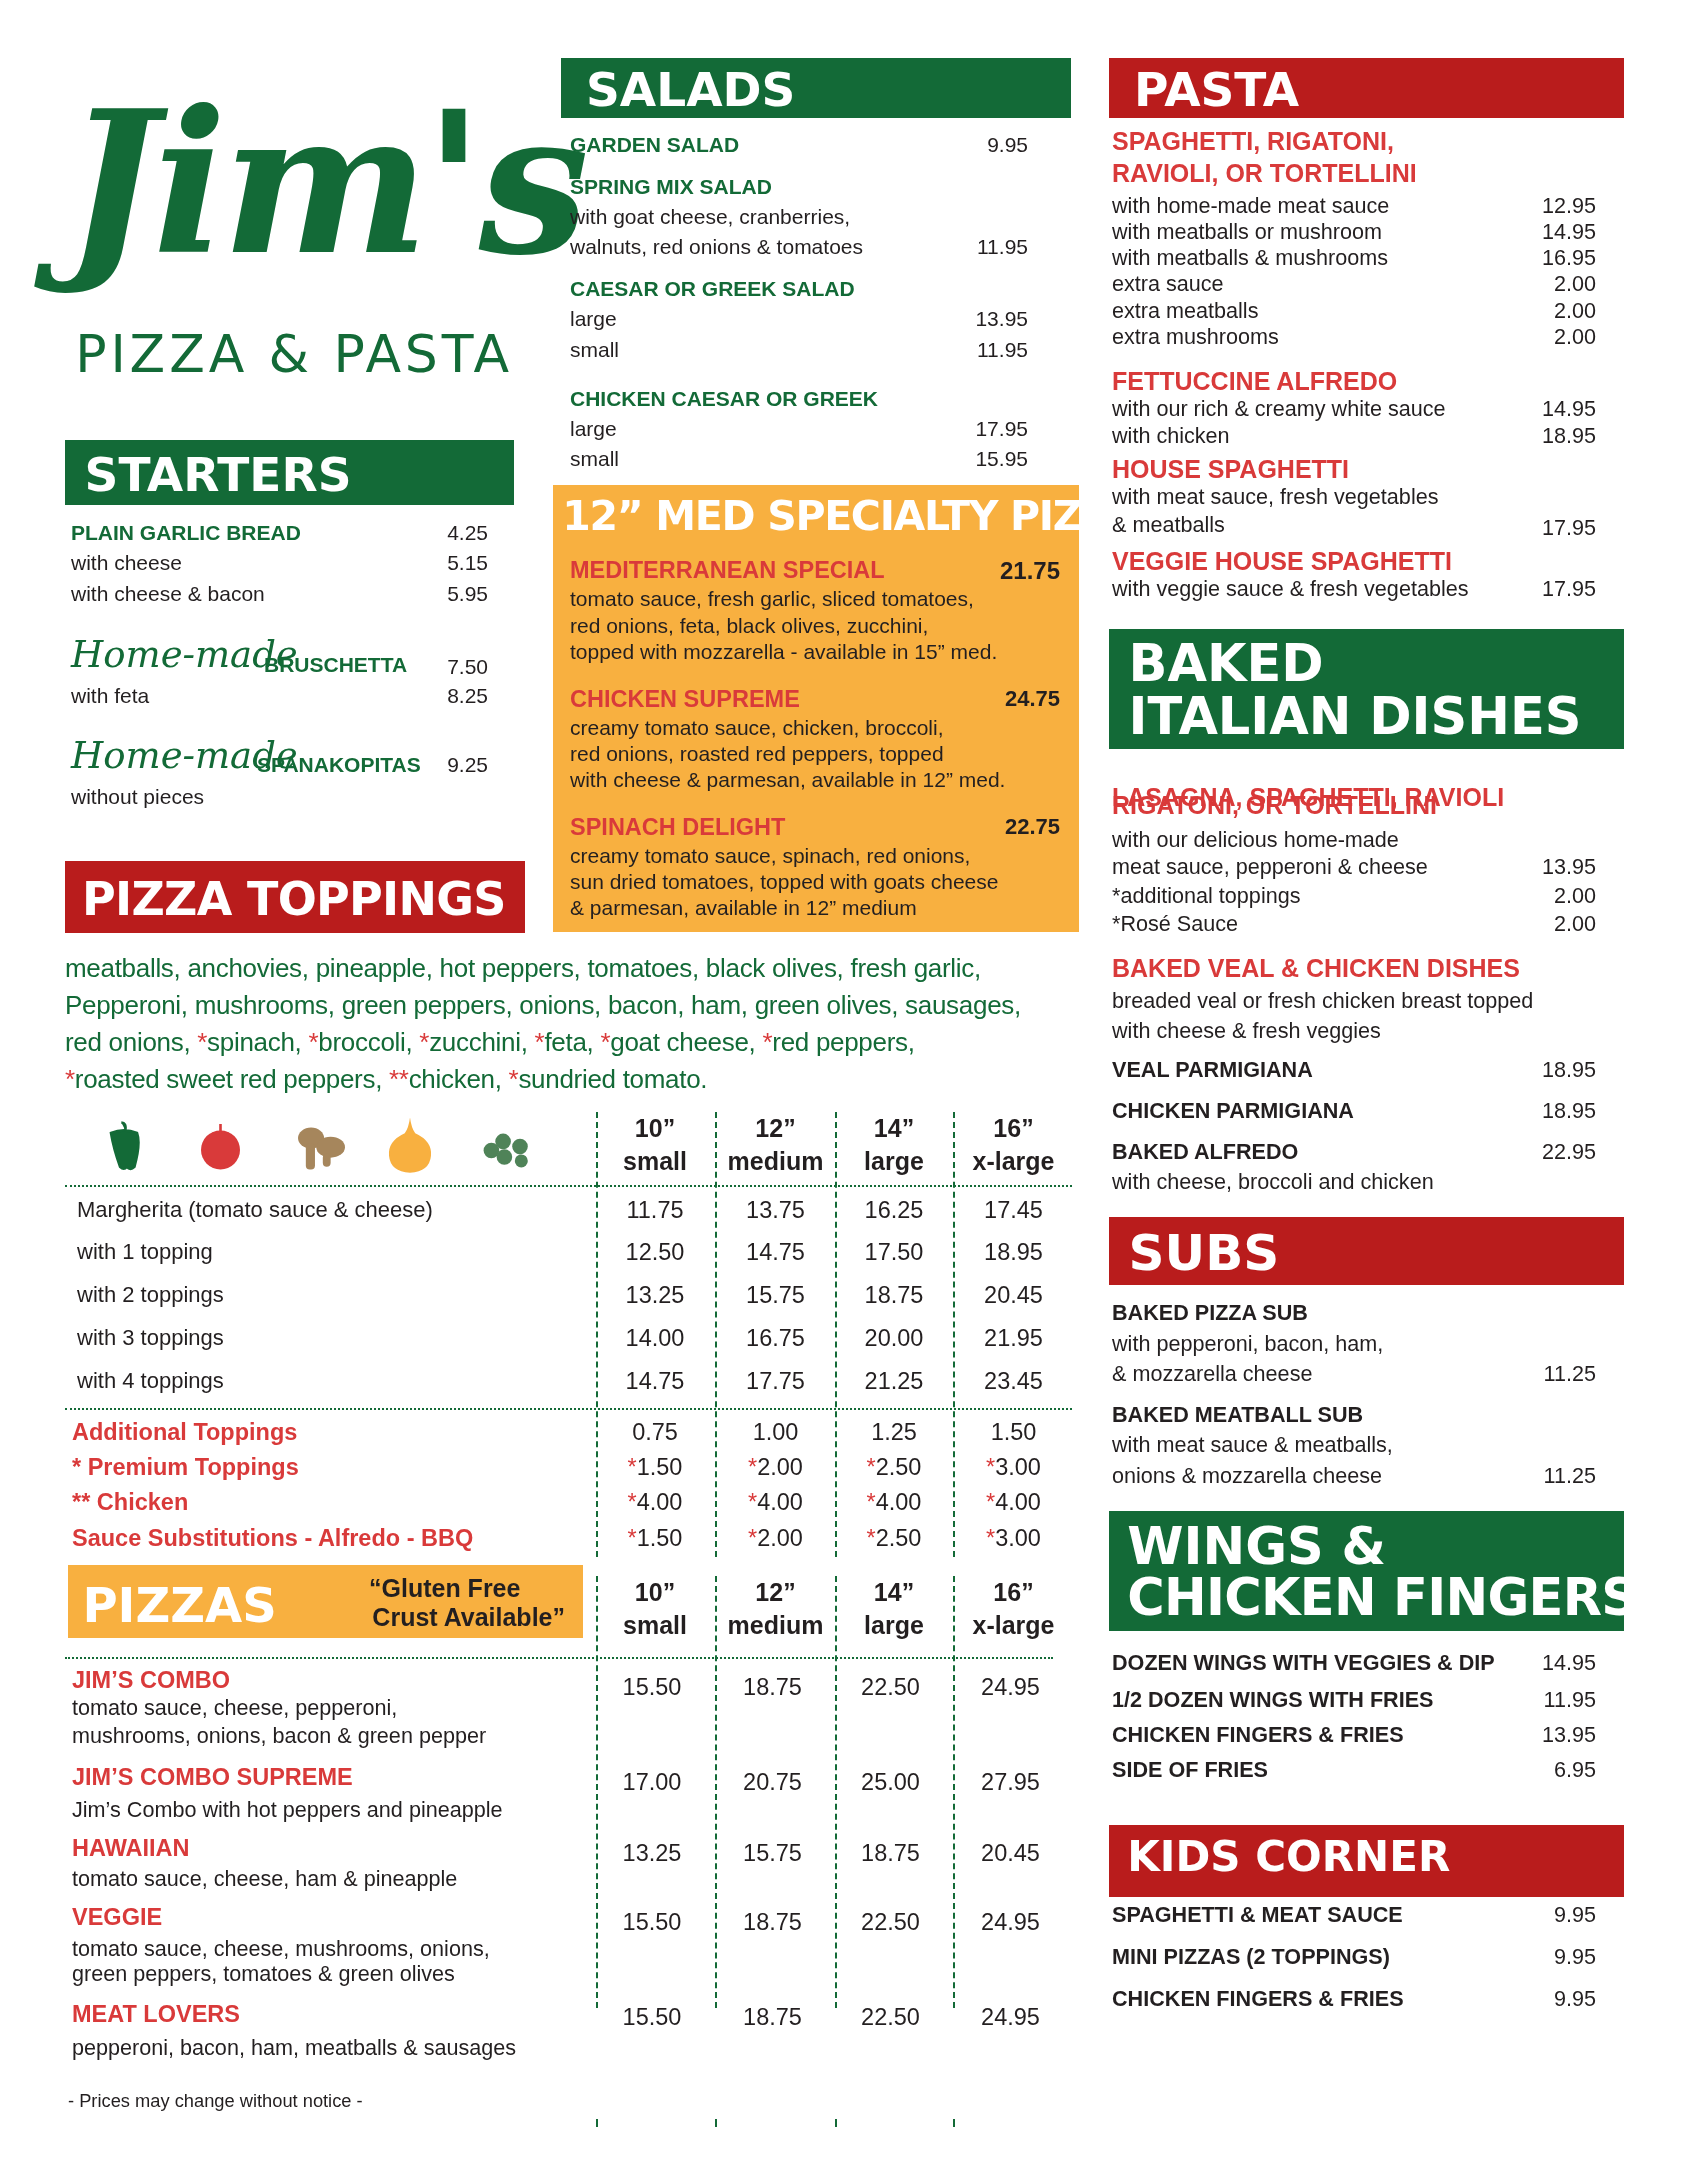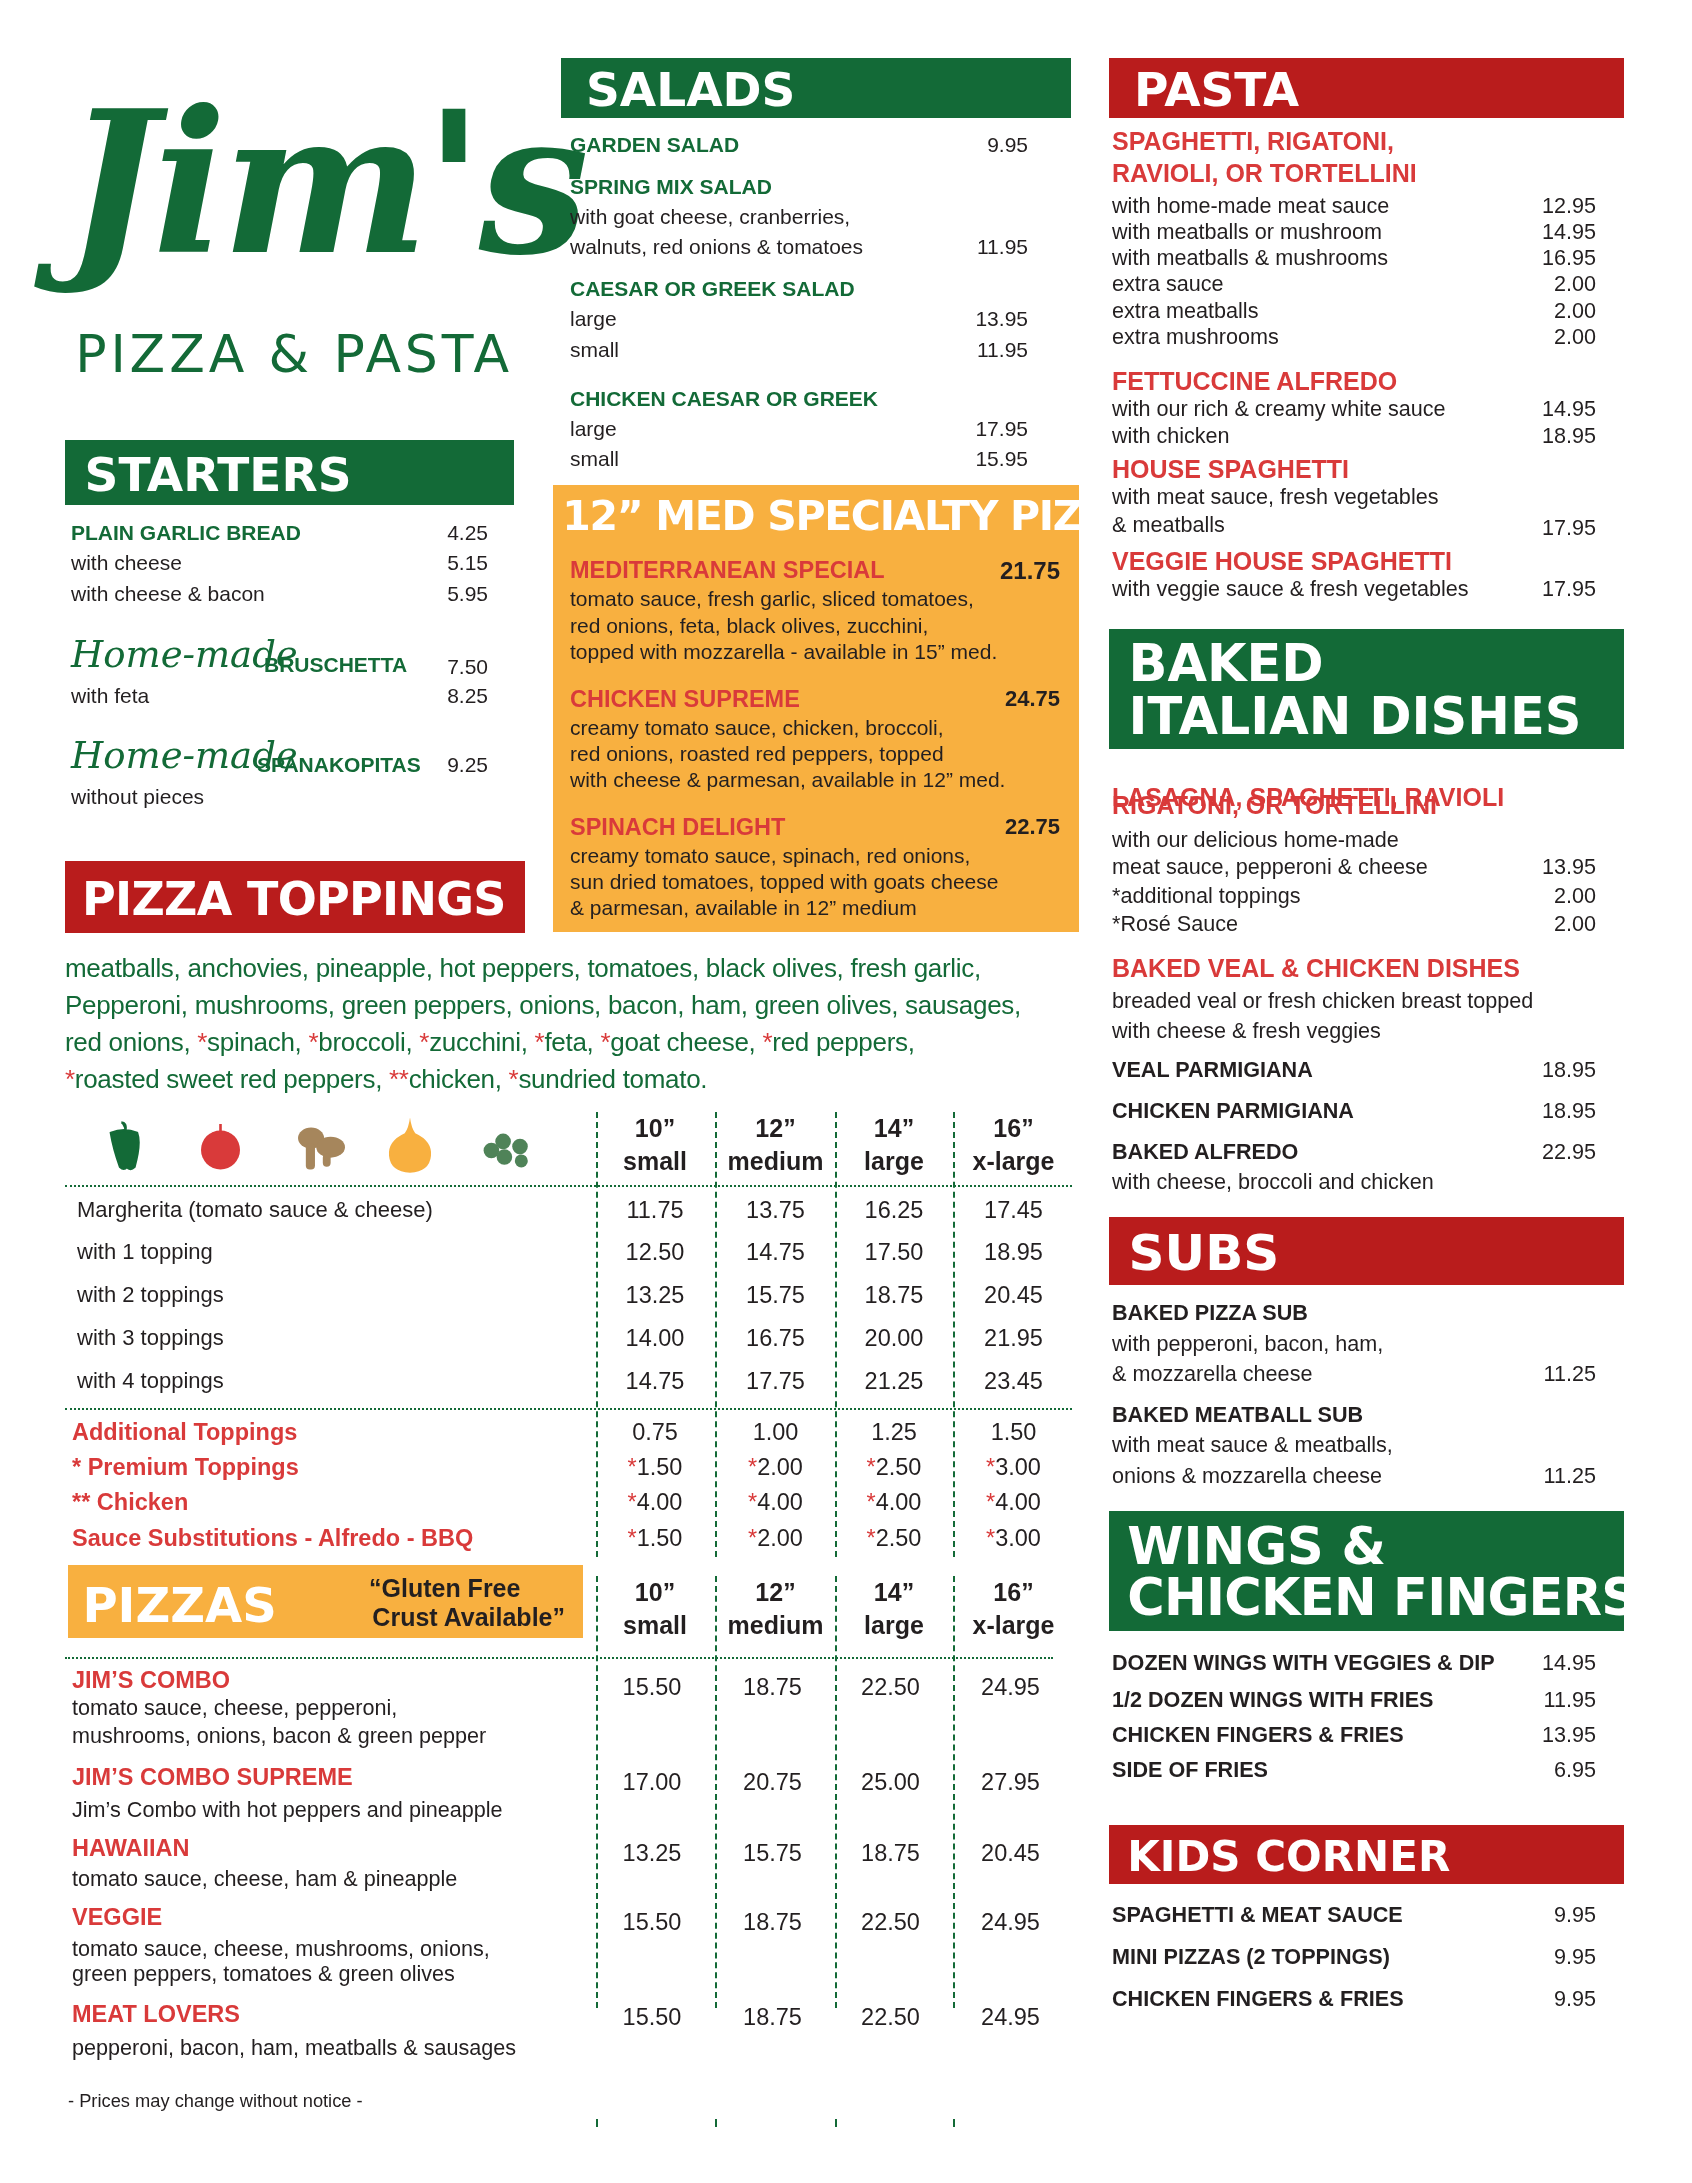--- a/index.html
+++ b/index.html
@@ -408,21 +408,21 @@
   <div class="row k b" style="left:1112px;top:1650px;">DOZEN WINGS WITH VEGGIES &amp; DIP</div>
   <div class="price k" style="left:1511px;width:85px;top:1650px;">14.95</div>
   <div class="row k b" style="left:1112px;top:1687px;">1/2 DOZEN WINGS WITH FRIES</div>
   <div class="price k" style="left:1511px;width:85px;top:1687px;">11.95</div>
   <div class="row k b" style="left:1112px;top:1722px;">CHICKEN FINGERS &amp; FRIES</div>
   <div class="price k" style="left:1511px;width:85px;top:1722px;">13.95</div>
   <div class="row k b" style="left:1112px;top:1757px;">SIDE OF FRIES</div>
   <div class="price k" style="left:1511px;width:85px;top:1757px;">6.95</div>
 </div>
 
-<div class="band red" style="left:1109px;top:1825px;width:515px;height:59px;">
+<div class="band red" style="left:1109px;top:1825px;width:515px;height:72px;">
   <span class="band-title" style="top:6.5px;font-size:42px;left:18.3px;">KIDS CORNER</span>
 </div>
 <div style="font-size:21.6px;">
   <div class="row k b" style="left:1112px;top:1902px;">SPAGHETTI &amp; MEAT SAUCE</div>
   <div class="price k" style="left:1511px;width:85px;top:1902px;">9.95</div>
   <div class="row k b" style="left:1112px;top:1944px;">MINI PIZZAS (2 TOPPINGS)</div>
   <div class="price k" style="left:1511px;width:85px;top:1944px;">9.95</div>
   <div class="row k b" style="left:1112px;top:1986px;">CHICKEN FINGERS &amp; FRIES</div>
   <div class="price k" style="left:1511px;width:85px;top:1986px;">9.95</div>
 </div>

